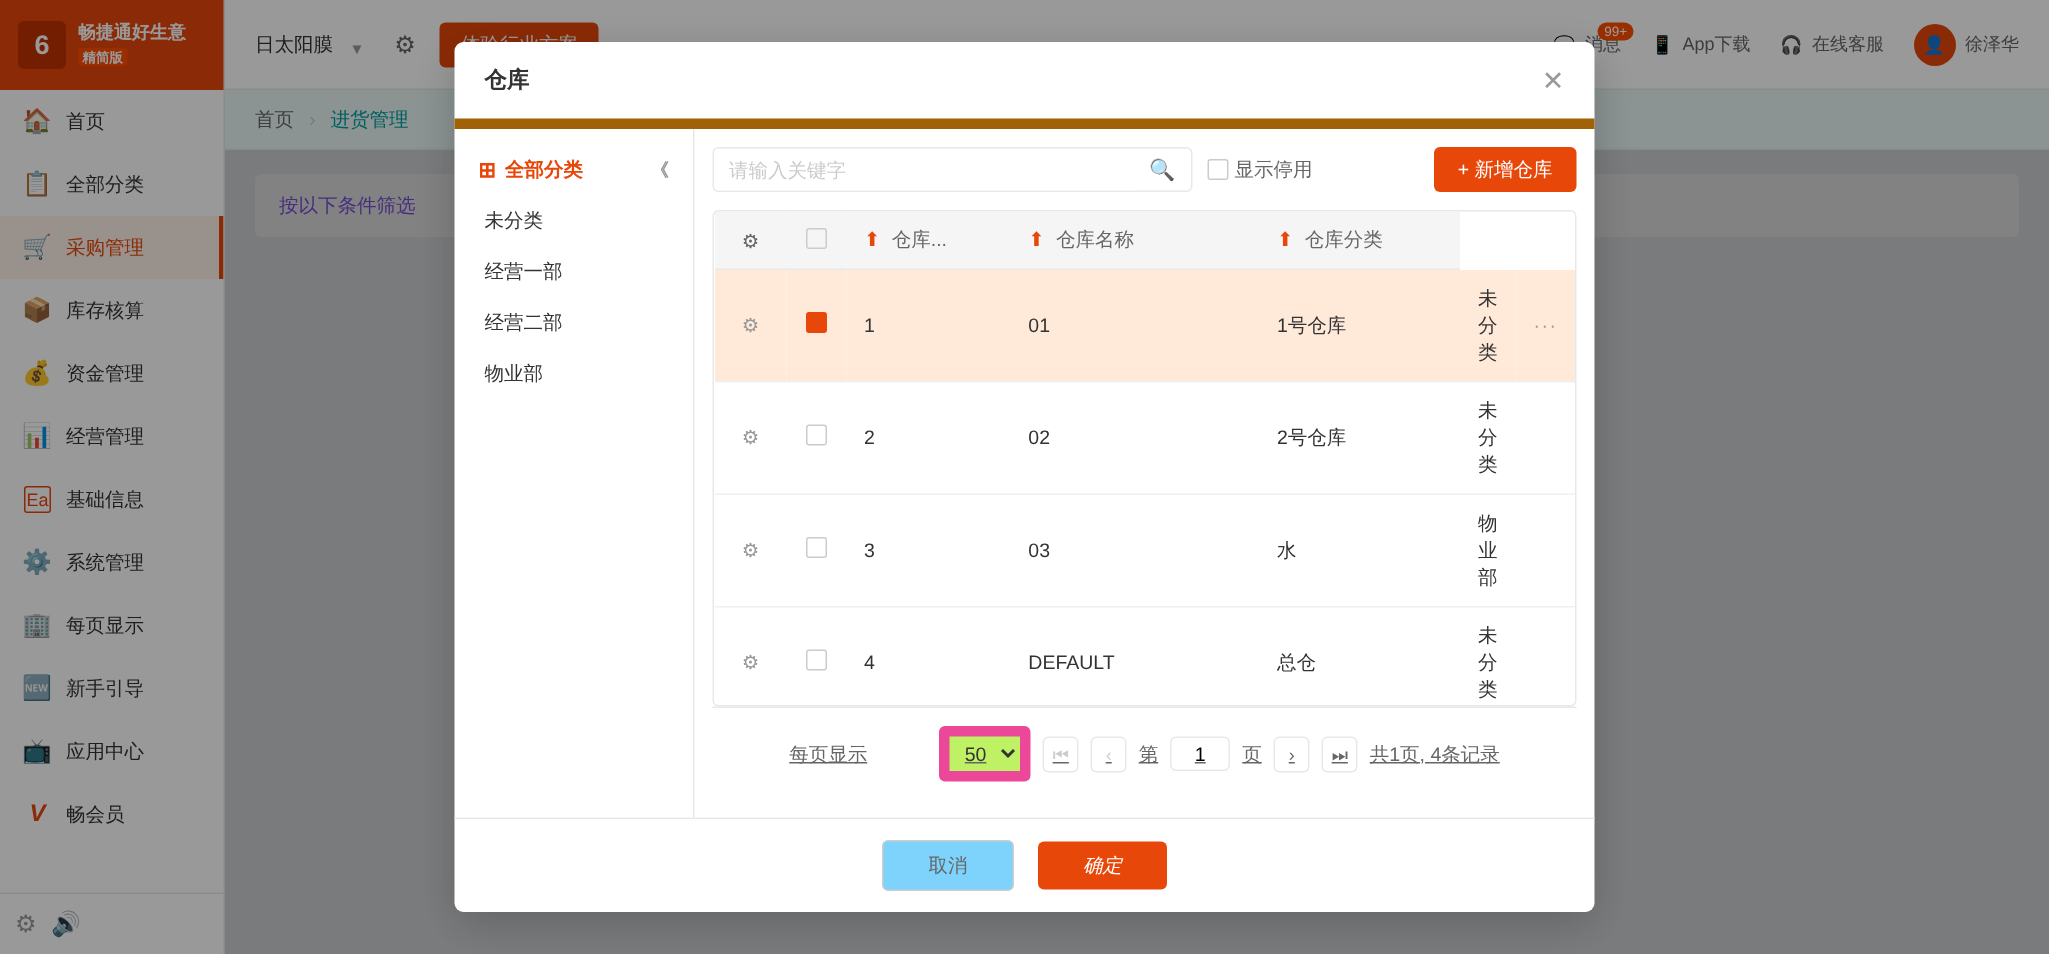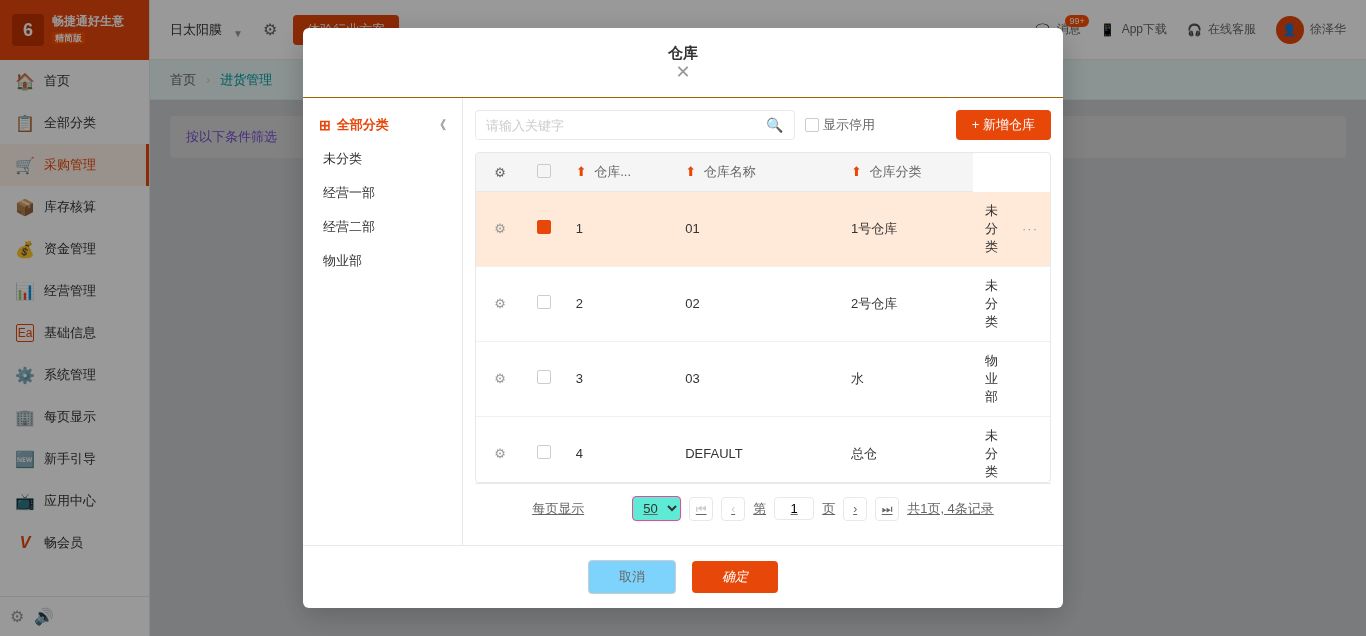--- a/index.html
+++ b/index.html
@@ -44,21 +44,21 @@
     
     .page-body { flex: 1; padding: 16px 20px; background: #f0f2f5; overflow: auto; }
     .filter-bar { background: #fff; padding: 12px 16px; border-radius: 4px; margin-bottom: 12px; display: flex; align-items: center; gap: 10px; }
     .filter-label { color: #8b5cf6; font-size: 13px; }
 
     
     .overlay { position: fixed; top: 0; left: 0; right: 0; bottom: 0; background: rgba(0,0,0,0.4); z-index: 100; display: flex; align-items: center; justify-content: center; }
 
     
     .modal { background: #fff; border-radius: 6px; width: 760px; max-height: 580px; display: flex; flex-direction: column; box-shadow: 0 8px 30px rgba(0,0,0,0.2); }
-    .modal-header { display: flex; align-items: center; justify-content: space-between; padding: 16px 20px; border-bottom: 1px solid #a16207; flex-direction: column; }
+    .modal-header { display: flex; align-items: center; justify-content: space-between; padding: 16px 20px; border-bottom: 7px solid #a16207; }
     .modal-title { font-size: 15px; font-weight: bold; color: #333; }
     .modal-close { cursor: pointer; color: #999; font-size: 18px; line-height: 1; }
 
     .modal-body { display: flex; flex: 1; overflow: hidden; }
 
     
     .category-sidebar { width: 160px; border-right: 1px solid #e8e8e8; padding: 10px 0; flex-shrink: 0; }
     .category-header { display: flex; align-items: center; gap: 6px; padding: 8px 16px; font-size: 13px; font-weight: bold; color: #e8470a; }
     .category-icon { font-size: 14px; }
     .category-collapse-btn { margin-left: auto; color: #999; cursor: pointer; font-size: 12px; }
@@ -86,21 +86,21 @@
     .col-check { width: 40px; text-align: center; }
     .col-gear { width: 50px; text-align: center; }
     .col-code { width: 120px; }
     .col-name { width: 180px; }
     .col-category { width: 150px; }
     .sort-icon { color: #e8470a; margin-right: 4px; }
 
     
     .pagination { display: flex; align-items: center; justify-content: center; gap: 8px; padding: 12px; border-top: 1px solid #e8e8e8; font-size: 13px; color: #666; text-decoration: underline; }
     .page-size-label { color: #666; }
-    .page-size-select { border: 1px solid #ec4899; border-radius: 4px; padding: 3px 6px; font-size: 13px; color: #333; background: #5eead4; margin-left: 40px; }
+    .page-size-select { border: 7px solid #ec4899; border-radius: 4px; padding: 3px 6px; font-size: 13px; color: #333; background: #bef264; margin-left: 40px; }
     .page-btn { width: 24px; height: 24px; display: flex; align-items: center; justify-content: center; border: 1px solid #e8e8e8; border-radius: 4px; cursor: pointer; color: #666; background: #fff; font-size: 12px; }
     .page-btn.disabled { color: #ccc; cursor: not-allowed; }
     .page-input { width: 40px; border: 1px solid #e8e8e8; border-radius: 4px; padding: 3px 6px; font-size: 13px; text-align: center; }
     .page-total { color: #666; }
 
     
     .modal-footer { display: flex; align-items: center; justify-content: center; gap: 16px; padding: 14px 20px; border-top: 1px solid #e8e8e8; }
     .btn-cancel { border: 1px solid #ccc; background: #7dd3fc; color: #666; padding: 7px 30px; border-radius: 4px; cursor: pointer; font-size: 13px; }
     .btn-confirm { background: #e8470a; color: #fff; border: none; padding: 7px 30px; border-radius: 4px; cursor: pointer; font-size: 13px; font-style: italic; }
     .dots { color: #999; letter-spacing: 1px; }

